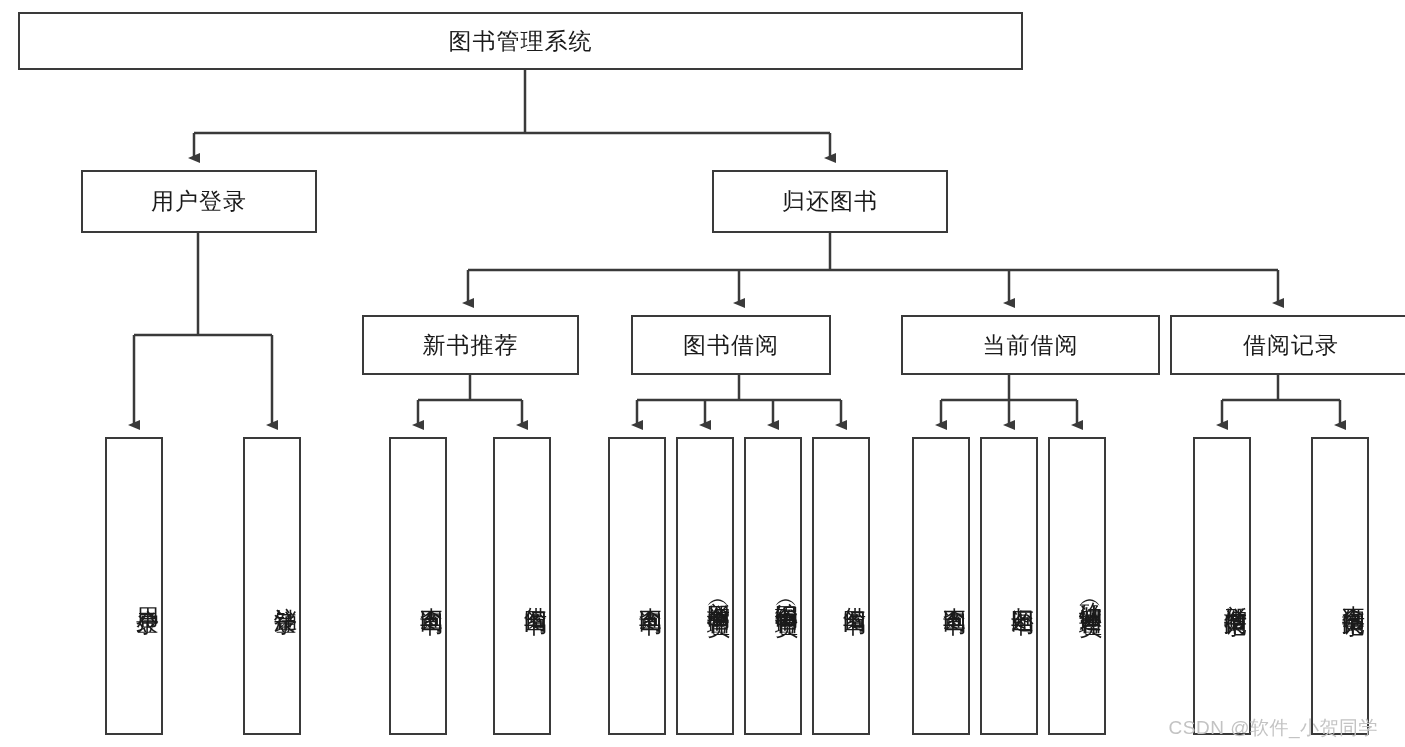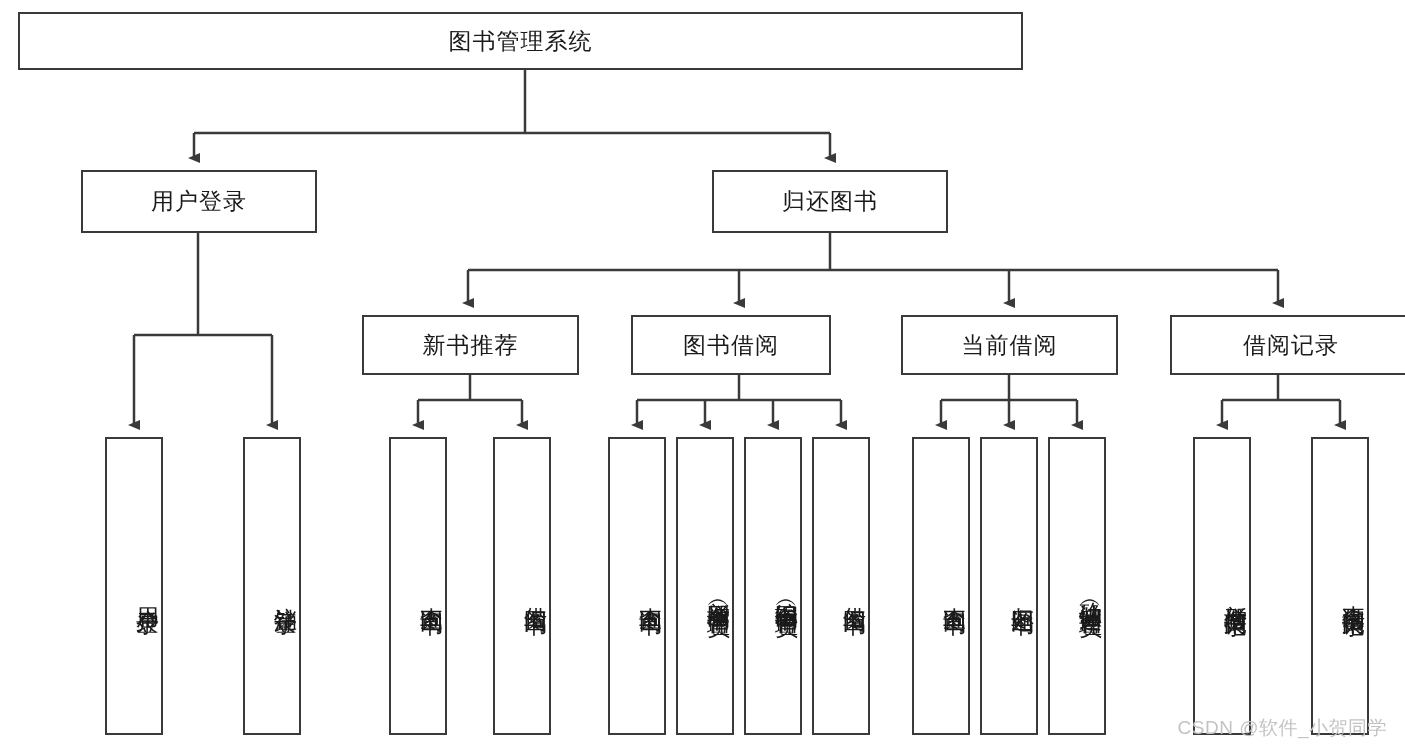--- a/index.html
+++ b/index.html
@@ -50,21 +50,21 @@
     letter-spacing: 2px;
   }
   .node.leaf > span {
     writing-mode: vertical-rl;
     text-orientation: upright;
     display: block;
     text-align: left;
   }
   .watermark {
     position: absolute;
-    right: 18px;
+    right: 27px;
     bottom: 6px;
     font-size: 19px;
     color: #c3c3c3;
     letter-spacing: 0.5px;
     white-space: nowrap;
   }
 </style>
 </head>
 <body>
 
@@ -130,21 +130,21 @@
   <div class="node h" style="left:712px; top:170px; width:236px; height:63px;">
     <span>归还图书</span>
   </div>
 
   <div class="node h" style="left:362px; top:315px; width:217px; height:60px;">
     <span>新书推荐</span>
   </div>
   <div class="node h" style="left:631px; top:315px; width:200px; height:60px;">
     <span>图书借阅</span>
   </div>
-  <div class="node h" style="left:901px; top:315px; width:217px; height:60px;">
+  <div class="node h" style="left:901px; top:315px; width:259px; height:60px;">
     <span>当前借阅</span>
   </div>
   <div class="node h" style="left:1170px; top:315px; width:242px; height:60px;">
     <span>借阅记录</span>
   </div>
 
   <div class="node leaf" style="left:105px; top:437px; width:58px; height:298px;">
     <span>用户登录</span>
   </div>
   <div class="node leaf" style="left:243px; top:437px; width:58px; height:298px;">

